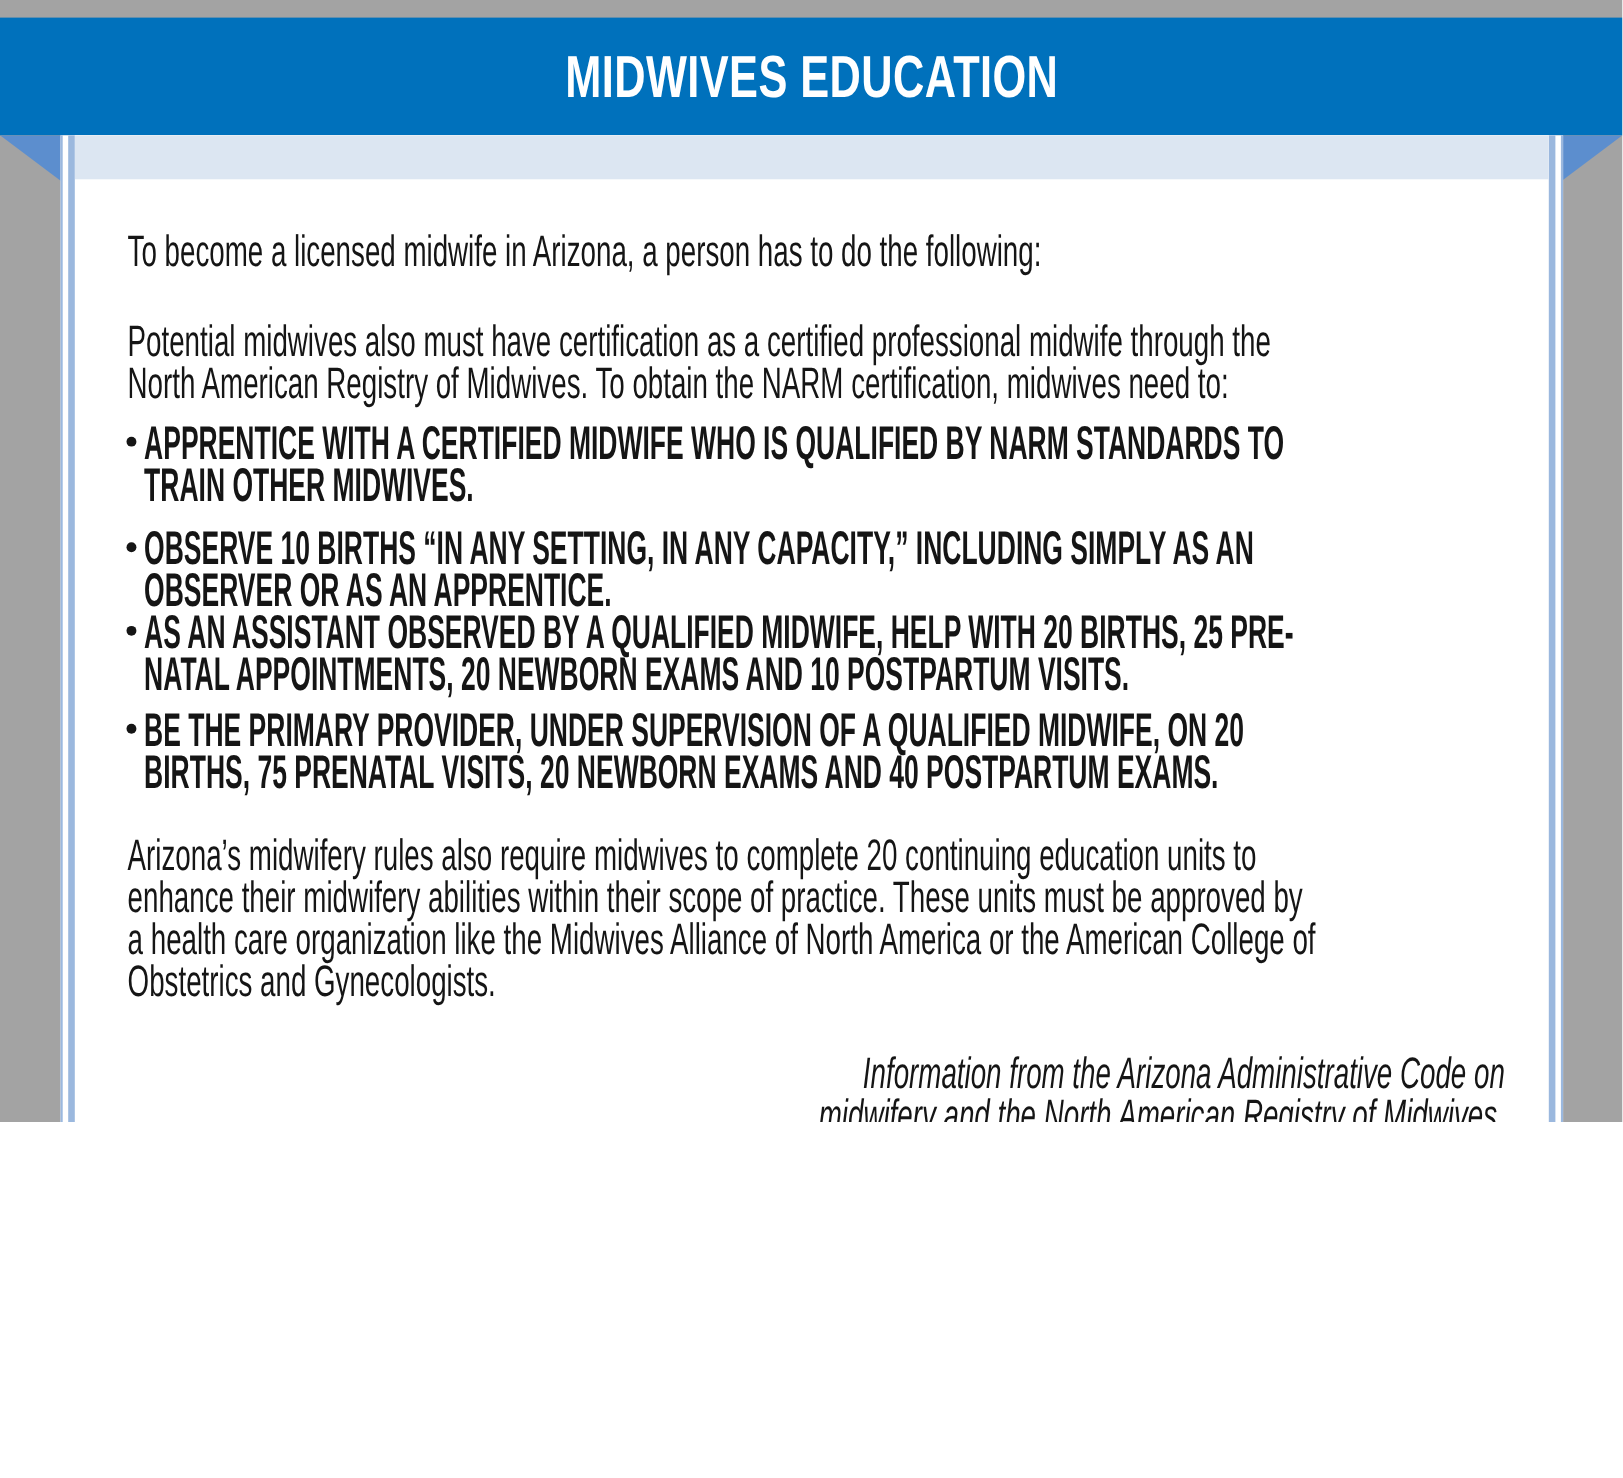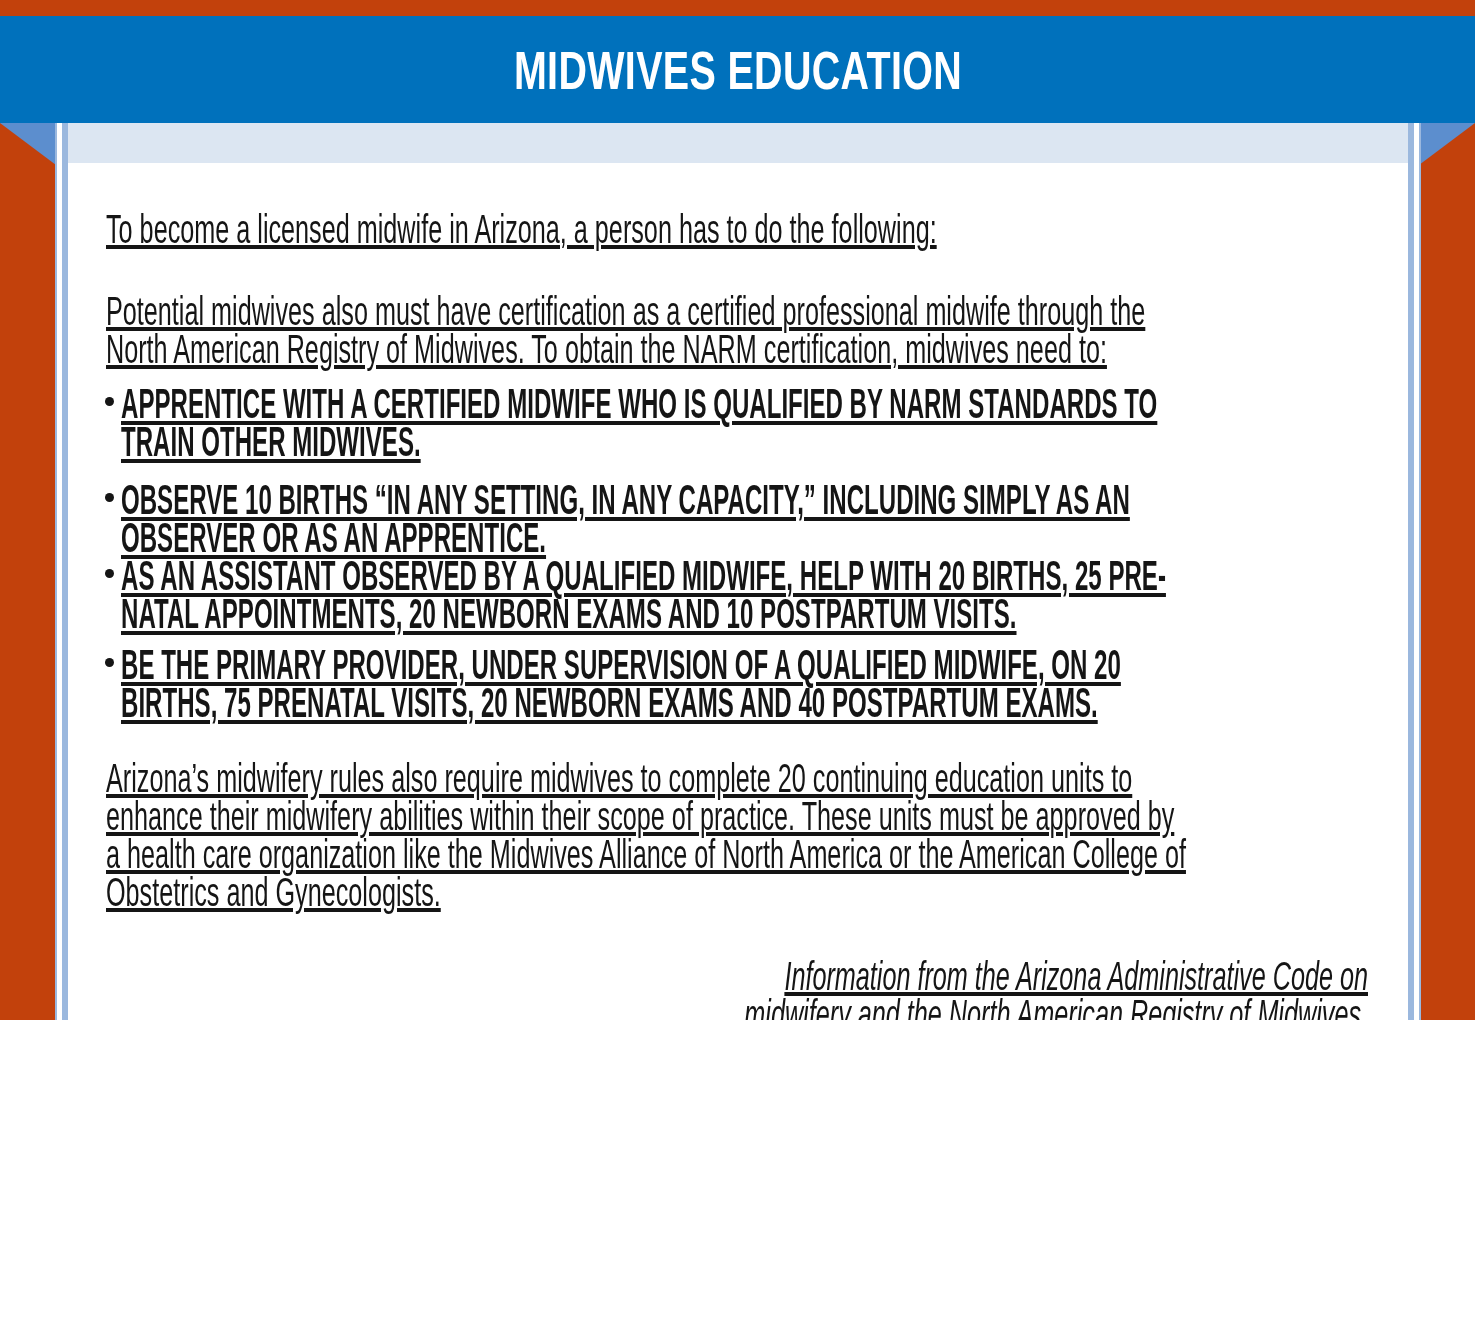--- a/index.html
+++ b/index.html
@@ -3,21 +3,21 @@
 <meta charset="utf-8">
 <style>
   * { box-sizing: border-box; }
   html, body { margin: 0; padding: 0; }
   body {
     width: 1475px; height: 1344px;
     background: #ffffff;
     font-family: "Liberation Sans", sans-serif;
     overflow: hidden;
   }
-  .page { position: relative; width: 1475px; height: 1020px; background: #c2410c; overflow: hidden; }
+  .page { position: relative; width: 1475px; height: 1020px; background: #a3a3a3; overflow: hidden; }
 
   
   .banner {
     position: absolute; left: 0; top: 16px; width: 1475px; height: 107px;
     background: var(--banner_blue, #0071bc);
     display: flex; align-items: center; justify-content: center;
   }
   .banner-title {
     color: var(--title_text, #ffffff);
     font-weight: bold;
@@ -45,23 +45,22 @@
     margin: 0 5px 5px 5px;
     height: calc(100% - 5px);
     border: 6px solid var(--border_blue, #9bb8de);
     border-top: none;
     background: #fff;
     overflow: hidden;
   }
   .top-strip { height: 40px; background: var(--strip_blue, #dce6f2); }
 
   .content {
-    padding: 47px 40px 0 38px;
+    padding: 47px 40px 0 48px;
     color: var(--text_color, #151515);
-    text-decoration: underline;
   }
 
   
   .body-text {
     margin: 0;
     font-size: 40px;
     line-height: 38px;
     white-space: pre-line;
     width: 2000px;
     transform: scaleX(0.63);

